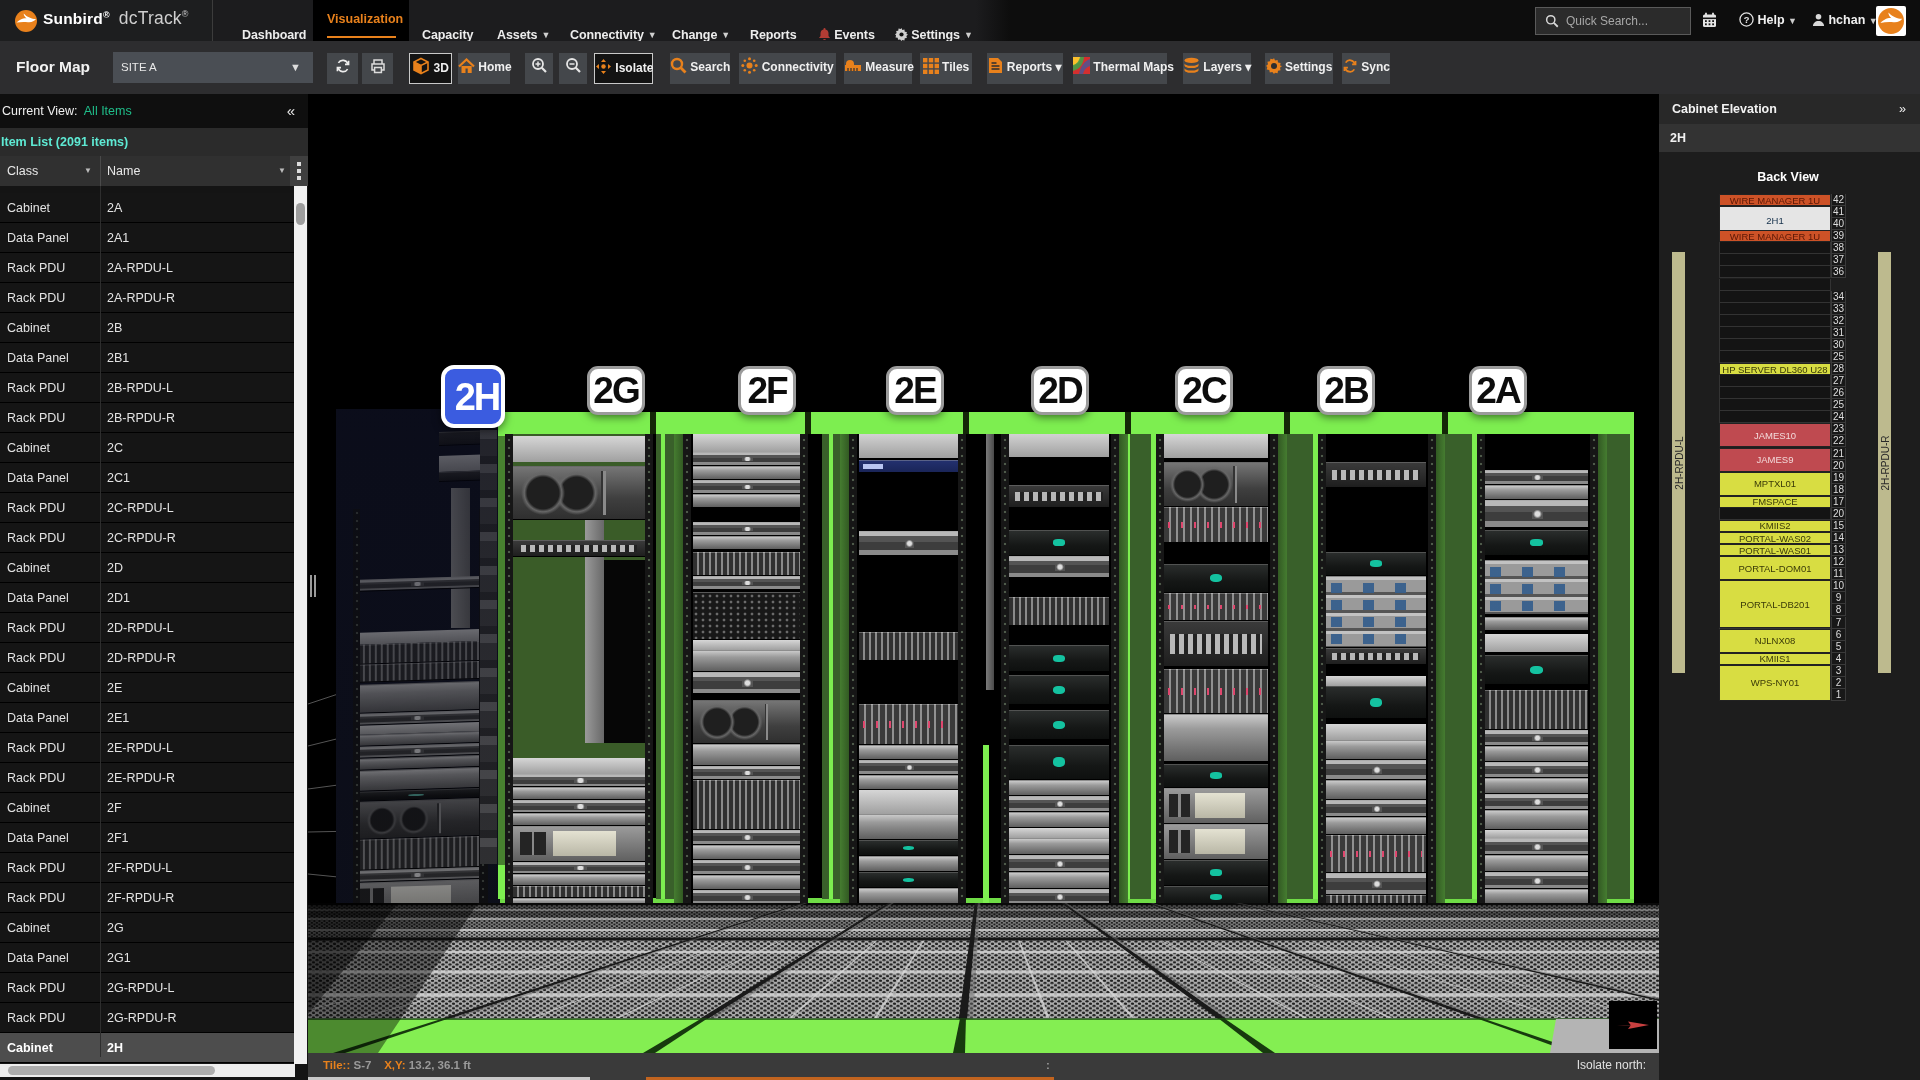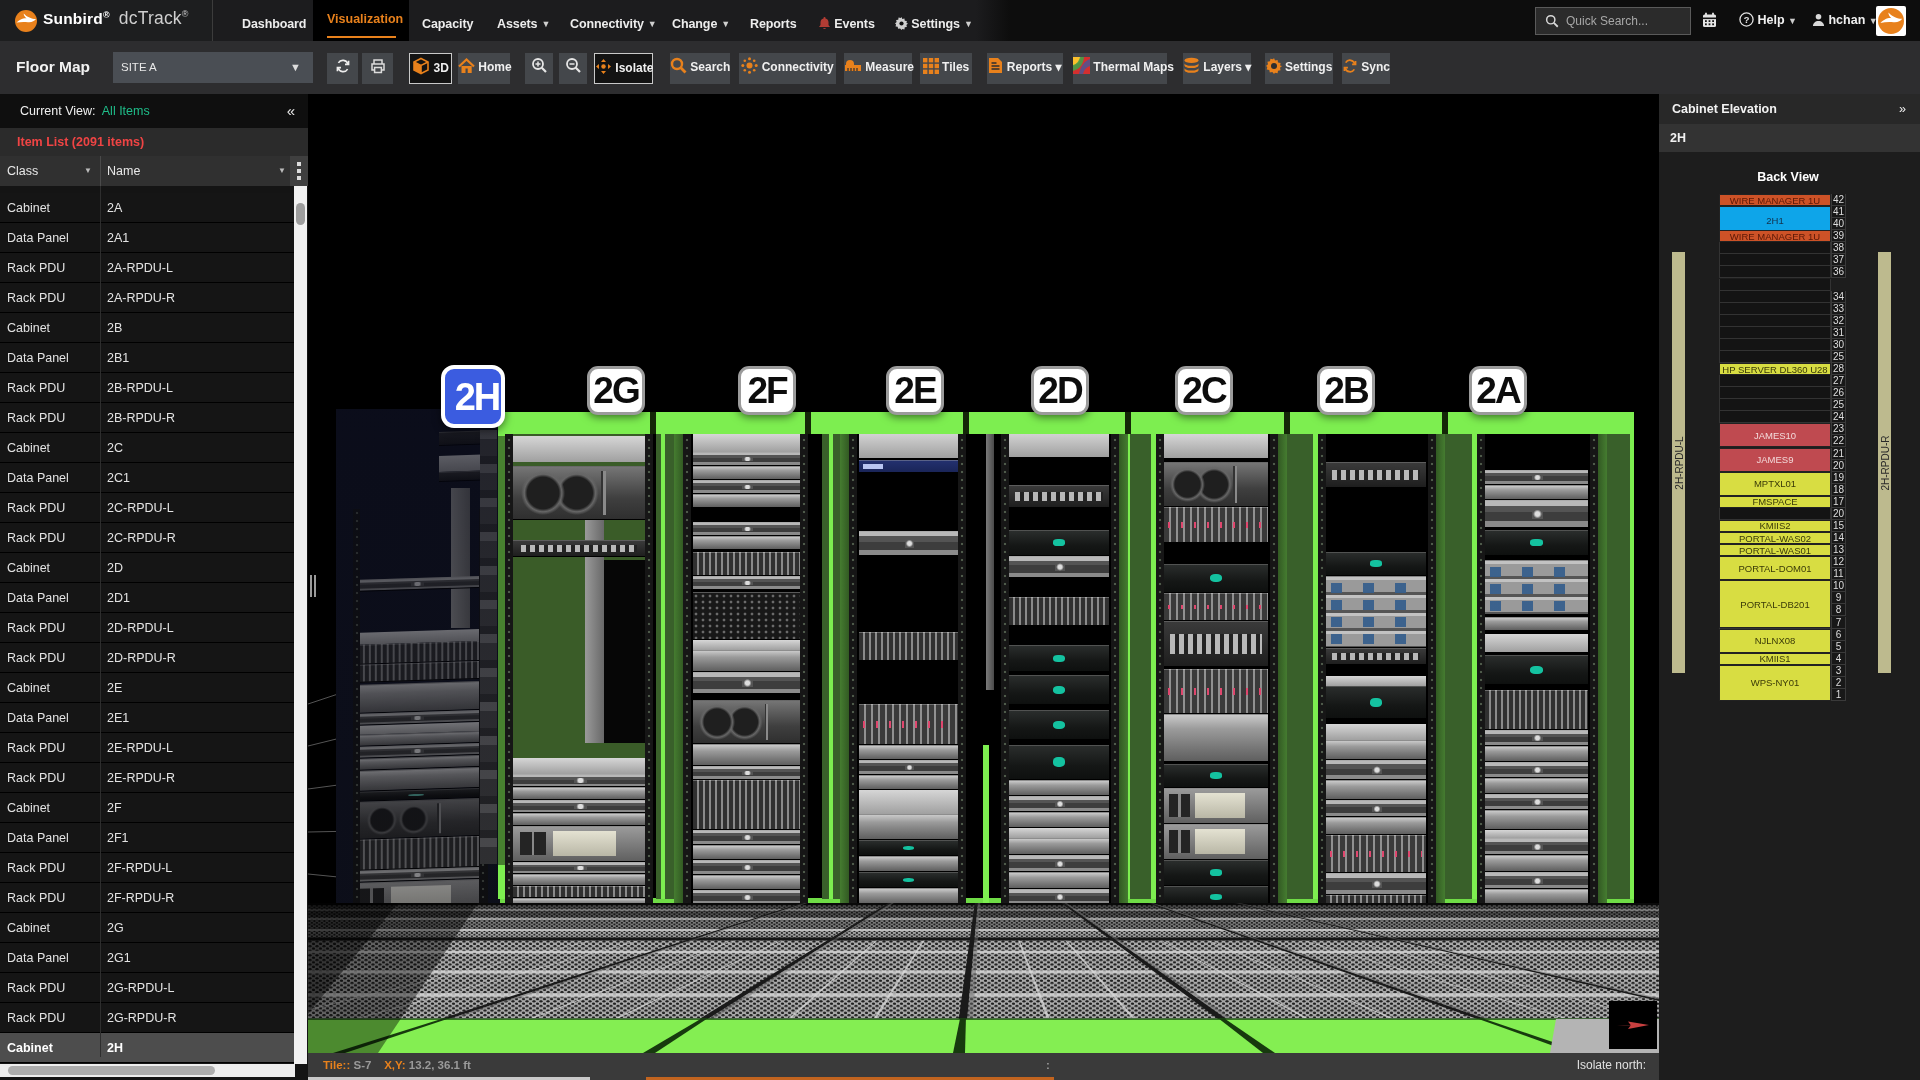--- a/index.html
+++ b/index.html
@@ -3,38 +3,38 @@
 *{margin:0;padding:0;box-sizing:border-box}
 html,body{width:1920px;height:1080px;overflow:hidden;background:#000;
  font-family:"Liberation Sans",sans-serif;-webkit-font-smoothing:antialiased}
 .abs{position:absolute}
 
 #nav{position:absolute;left:0;top:0;width:1920px;height:41px;background:linear-gradient(90deg,#1c1c1e 0 976px,#0d0d0d 1010px)}
 #nav .logo-sec{position:absolute;left:0;top:0;width:213px;height:41px;background:#1d1e1f;border-right:1px solid #3c3c3c}
 #nav .brand{position:absolute;left:43px;top:8px;font-size:15.5px;font-weight:bold;color:#fff;letter-spacing:.2px}
 #nav .brand .dct{font-weight:normal;color:#cfcfcf;font-size:17.5px}
 #nav .brand sup{font-size:9px}
-.navitem{position:absolute;top:4px;height:25px;line-height:41px;color:#ededed;font-size:12.5px;font-weight:600;letter-spacing:-.1px;white-space:nowrap}
+.navitem{position:absolute;top:15px;height:25px;line-height:41px;color:#ededed;font-size:12.5px;font-weight:600;letter-spacing:-.1px;white-space:nowrap}
 .navitem .chev{font-size:9px;color:#cfcfcf;margin-left:4px;vertical-align:1px}
 #nav-vis{position:absolute;left:313px;top:0;width:96px;height:41px;background:#000}
 #nav-vis .t{position:absolute;left:14px;top:0;line-height:39px;color:#e8811c;font-size:12.5px;font-weight:600}
 #nav-vis .ul{position:absolute;left:14px;bottom:3px;width:69px;height:2.5px;background:#e8811c}
 .qsearch{position:absolute;left:1535px;top:7px;width:156px;height:28px;background:#2b2b2b;border:1px solid #5a5a5a;color:#a7a7a7;font-size:12px;line-height:26px}
 
 #tbar{position:absolute;left:0;top:41px;width:1920px;height:53px;background:#2d2d2f}
 #tbar .fm{position:absolute;left:16px;top:17px;font-size:15.5px;font-weight:bold;color:#f2f2f2}
 .sel{position:absolute;left:113px;top:52px;width:200px;height:31px;background:#4a4e54;color:#e8e8e8;font-size:11.5px;line-height:31px;padding-left:8px}
 .tbtn{position:absolute;top:53px;height:31px;background:#44474b;color:#f0f0f0;font-size:12px;font-weight:bold;line-height:29px;text-align:center;white-space:nowrap}
 .tbtn.dark{background:#131313;border:1px solid #c9c9c9}
 .tbtn svg{vertical-align:-3px}
 
 #lp{position:absolute;left:0;top:94px;width:308px;height:986px;background:#141414}
 #lp .cv{position:absolute;left:0;top:0;width:308px;height:34px;background:#0f0f0f;font-size:12.5px;color:#f0f0f0;line-height:34px}
 #lp .cv .ai{color:#1fbe8a}
-#lp .il{position:absolute;left:0;top:34px;width:308px;height:28px;background:#2b2b2b;color:#ef4444;font-size:12.5px;font-weight:bold;line-height:28px;padding-left:17px}
+#lp .il{position:absolute;left:0;top:34px;width:308px;height:28px;background:#2b2b2b;color:#5eead4;font-size:12.5px;font-weight:bold;line-height:28px;padding-left:1px}
 #lp .hdr{position:absolute;left:0;top:62px;width:308px;height:30px;background:#303030;color:#e8e8e8;font-size:12.5px;line-height:30px}
 #lp .hdr .chev{color:#bbb;font-size:8px}
 .lrow{position:absolute;left:0;width:295px;height:30px;background:#151515;border-bottom:1px solid #000;color:#e3e3e3;font-size:12.5px;line-height:30px}
 .lrow .c1{position:absolute;left:7px}
 .lrow .c2{position:absolute;left:107px}
 .lrow.hl{background:#4d4d4d;font-weight:bold;color:#fff}
 .coldiv{position:absolute;left:100px;top:0;bottom:0;width:1px;background:#4a4a4a}
 
 #rp{position:absolute;left:1659px;top:94px;width:261px;height:986px;background:#1d1d1d}
 #rp .h1{position:absolute;left:0;top:0;width:261px;height:30px;background:#282828;color:#f2f2f2;font-size:12.5px;font-weight:bold;line-height:30px;padding-left:13px}
@@ -242,21 +242,21 @@
 <div class="tbtn" style="left:1265px;width:68px"><svg width="16" height="16" viewBox="0 0 16 16">
       <path d="M8 0l1 2.4 2.6-.5.4 2.6 2.6.4-.5 2.6L16 8l-2 1.7.6 2.5-2.6.5-.4 2.6-2.6-.6L8 16l-1.7-2-2.5.6-.5-2.6-2.6-.4.6-2.6L0 8l2-1.7-.6-2.5 2.6-.5.4-2.6 2.6.6z" fill="#e8811c"></path>
       <circle cx="8" cy="8" r="3" fill="#2d2d2f"></circle>
     </svg> Settings</div>
 <div class="tbtn" style="left:1342px;width:48px"><svg width="16" height="16" viewBox="0 0 16 16">
       <path d="M13.5 3v3.4h-3.4" stroke="#e8811c" stroke-width="1.8" fill="none"></path>
       <path d="M12.8 6A5 5 0 0 0 3.7 4.6M2.5 13v-3.4h3.4" stroke="#e8811c" stroke-width="1.8" fill="none"></path>
       <path d="M3.2 10a5 5 0 0 0 9.1 1.4" stroke="#e8811c" stroke-width="1.8" fill="none"></path>
     </svg> Sync</div>
 <div id="lp">
-<div class="cv"><span style="margin-left:20px">Current View:&nbsp; <span class="ai">All Items</span></span><span style="position:absolute;right:13px;font-size:15px;color:#e8e8e8">«</span></div>
+<div class="cv"><span style="margin-left:2px">Current View:&nbsp; <span class="ai">All Items</span></span><span style="position:absolute;right:13px;font-size:15px;color:#e8e8e8">«</span></div>
 <div class="il">Item List (2091 items)</div>
 <div class="hdr"><span style="margin-left:7px">Class</span><span class="chev" style="position:absolute;left:84px">▼</span><span style="position:absolute;left:107px">Name</span><span class="chev" style="position:absolute;left:278px">▼</span><div class="coldiv"></div></div>
 <div class="abs" style="left:290px;top:62px;width:18px;height:30px;background:#3f3f3f">
       <div style="position:absolute;left:7px;top:6px;width:3.5px;height:3.5px;background:#ddd;box-shadow:0 7px 0 #ddd,0 14px 0 #ddd"></div>
     </div>
 <div class="lrow" style="top:99px">
       <span class="c1">Cabinet</span>
       <span class="c2">2A</span>
     </div>
 <div class="lrow" style="top:129px">
@@ -754,21 +754,21 @@
 <div class="unum" style="top:546.6px;height:12.07px;line-height:12px">5</div>
 <div class="uslot" style="top:558.7px;height:12.07px"></div>
 <div class="unum" style="top:558.7px;height:12.07px;line-height:12px">4</div>
 <div class="uslot" style="top:570.7px;height:12.07px"></div>
 <div class="unum" style="top:570.7px;height:12.07px;line-height:12px">3</div>
 <div class="uslot" style="top:582.8px;height:12.07px"></div>
 <div class="unum" style="top:582.8px;height:12.07px;line-height:12px">2</div>
 <div class="uslot" style="top:594.9px;height:12.07px"></div>
 <div class="unum" style="top:594.9px;height:12.07px;line-height:12px">1</div>
 <div class="uitem" style="top:100.0px;height:12.1px;background:#cd5227;color:#5a1705">WIRE MANAGER 1U</div>
-<div class="uitem" style="top:112.1px;height:29px;background:#0ea5e9;color:#14304a">2H1</div>
+<div class="uitem" style="top:112.1px;height:29px;background:#e5e5e5;color:#14304a">2H1</div>
 <div class="uitem" style="top:136.2px;height:12.1px;background:#cd5227;color:#5a1705">WIRE MANAGER 1U</div>
 <div class="uitem" style="top:269.0px;height:12.1px;background:#d8dd42;color:#3a3a08">HP SERVER DL360 U28</div>
 <div class="uitem" style="top:329.3px;height:24.1px;background:#bf4a50;color:#f3dada">JAMES10</div>
 <div class="uitem" style="top:353.5px;height:24.1px;background:#bf4a50;color:#f3dada">JAMES9</div>
 <div class="uitem" style="top:377.6px;height:24.1px;background:#d8dd42;color:#3a3a08">MPTXL01</div>
 <div class="uitem" style="top:401.8px;height:12.1px;background:#d8dd42;color:#3a3a08">FMSPACE</div>
 <div class="uitem" style="top:425.9px;height:12.1px;background:#d8dd42;color:#3a3a08">KMIIS2</div>
 <div class="uitem" style="top:438.0px;height:12.1px;background:#d8dd42;color:#3a3a08">PORTAL-WAS02</div>
 <div class="uitem" style="top:450.0px;height:12.1px;background:#d8dd42;color:#3a3a08">PORTAL-WAS01</div>
 <div class="uitem" style="top:462.1px;height:24.1px;background:#d8dd42;color:#3a3a08">PORTAL-DOM01</div>

